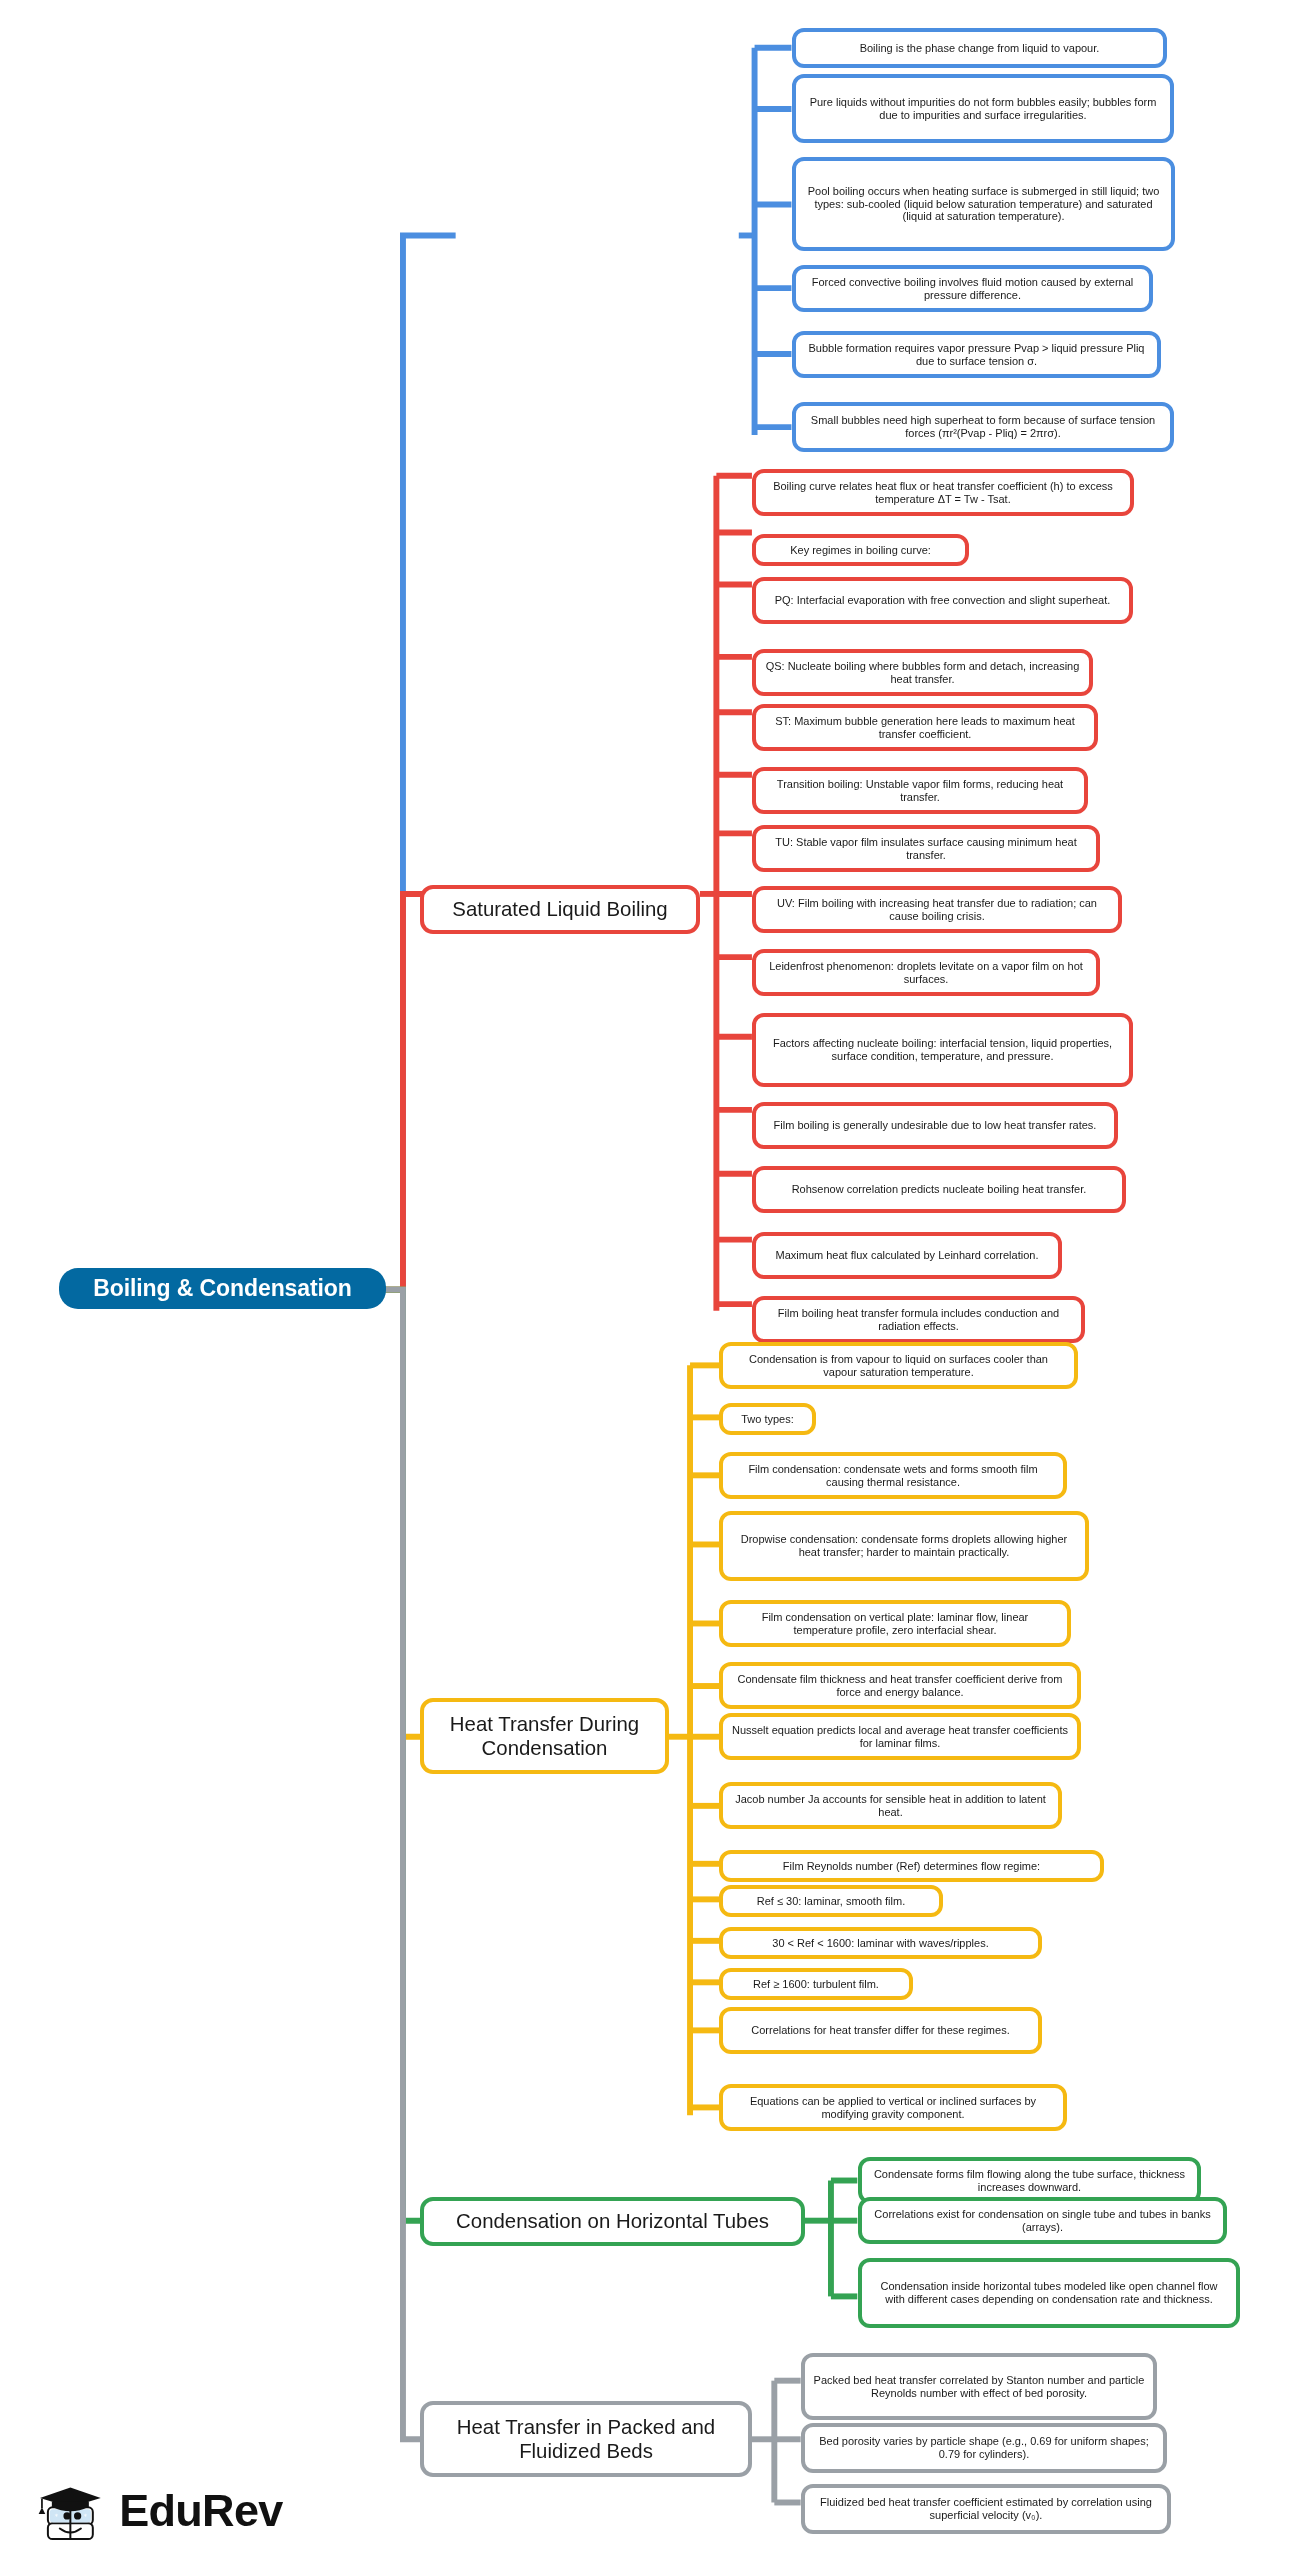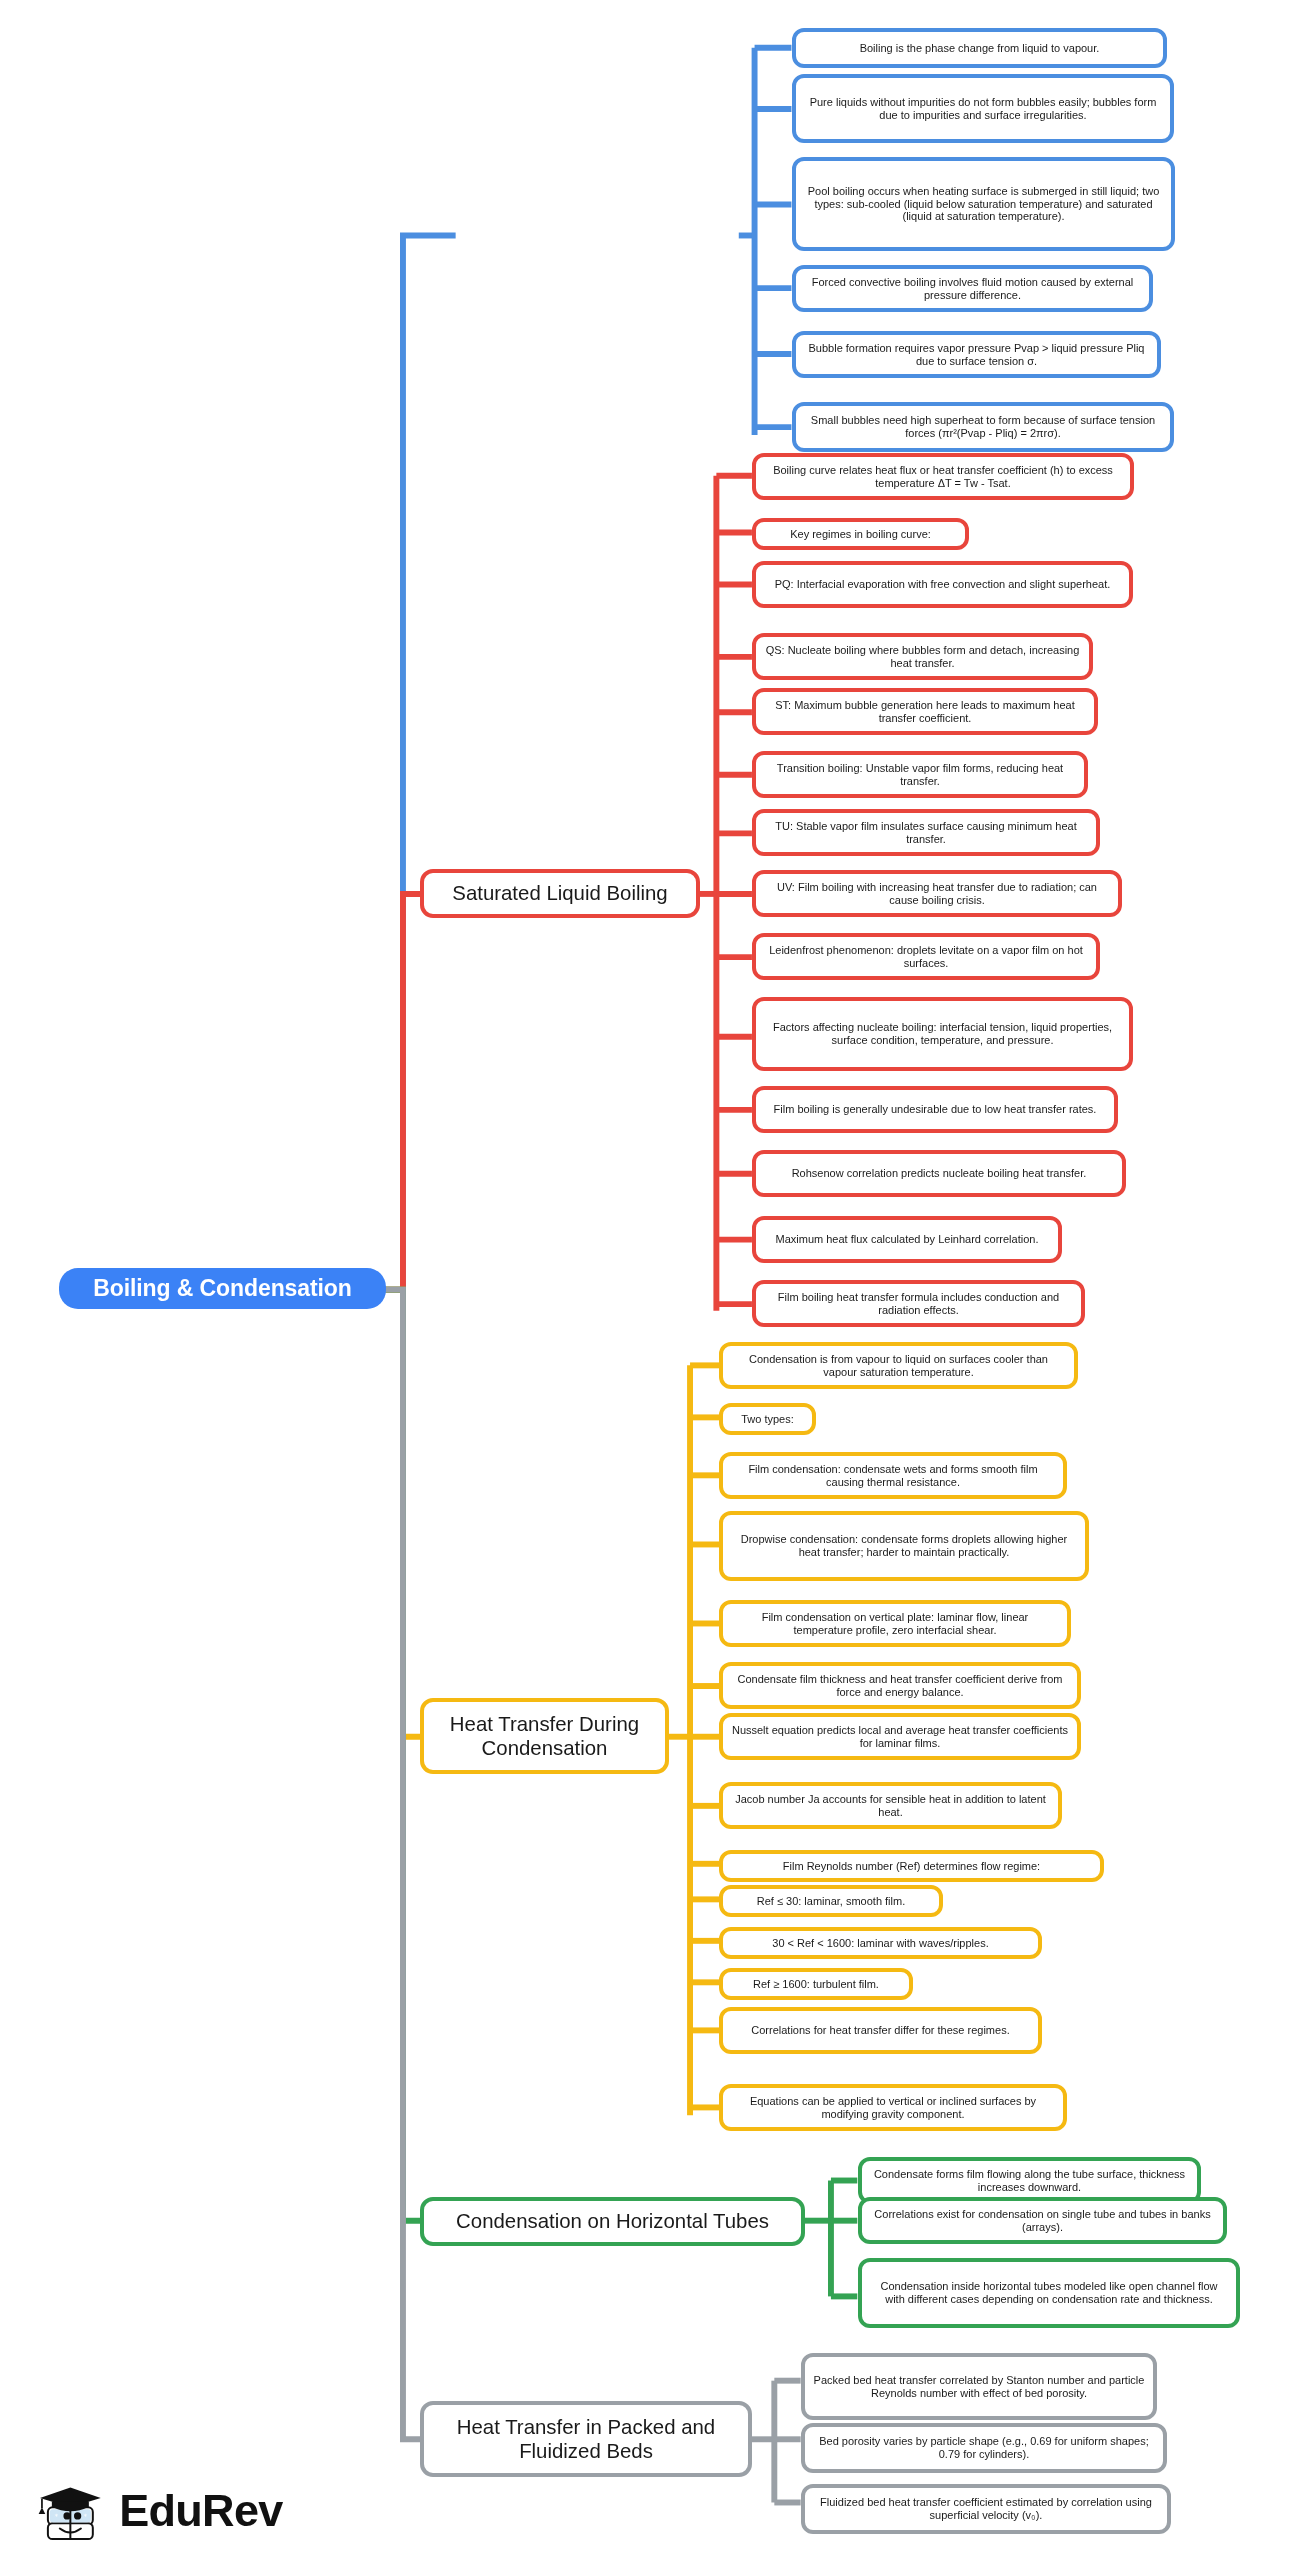--- a/index.html
+++ b/index.html
@@ -40,21 +40,21 @@
     justify-content: center;
     text-align: center;
     border-style: solid;
     background: #ffffff;
     color: #1a1a1a;
     line-height: 1.18;
     padding: 4px 8px;
   }
 
   .node.central {
-    background: #3b82f6;
+    background: #0369a1;
     color: #ffffff;
     border: 0;
     border-radius: 19px;
     font-weight: bold;
     font-size: 23px;
     letter-spacing: -0.1px;
     padding: 6.6px 12px;
   }
 
   .node.branch {
@@ -68,21 +68,21 @@
   .node.leaf {
     border-width: 4px;
     border-radius: 12px;
     font-size: 11px;
     font-weight: 400;
     padding: 4.6px 8.6px;
   }
 
   
   .c-blue   { border-color: #4b8ee0; }
-  .c-red    { border-color: #e8453c; }
+  .c-red    { border-color: #e8453c; margin-top: 16px; }
   .c-yellow { border-color: #f5b912; }
   .c-green  { border-color: #34a353; }
   .c-gray   { border-color: #9aa0a6; }
 
   
   #edurev-logo {
     position: absolute;
     left: 36px;
     top: 2467px;
     width: 231px;

